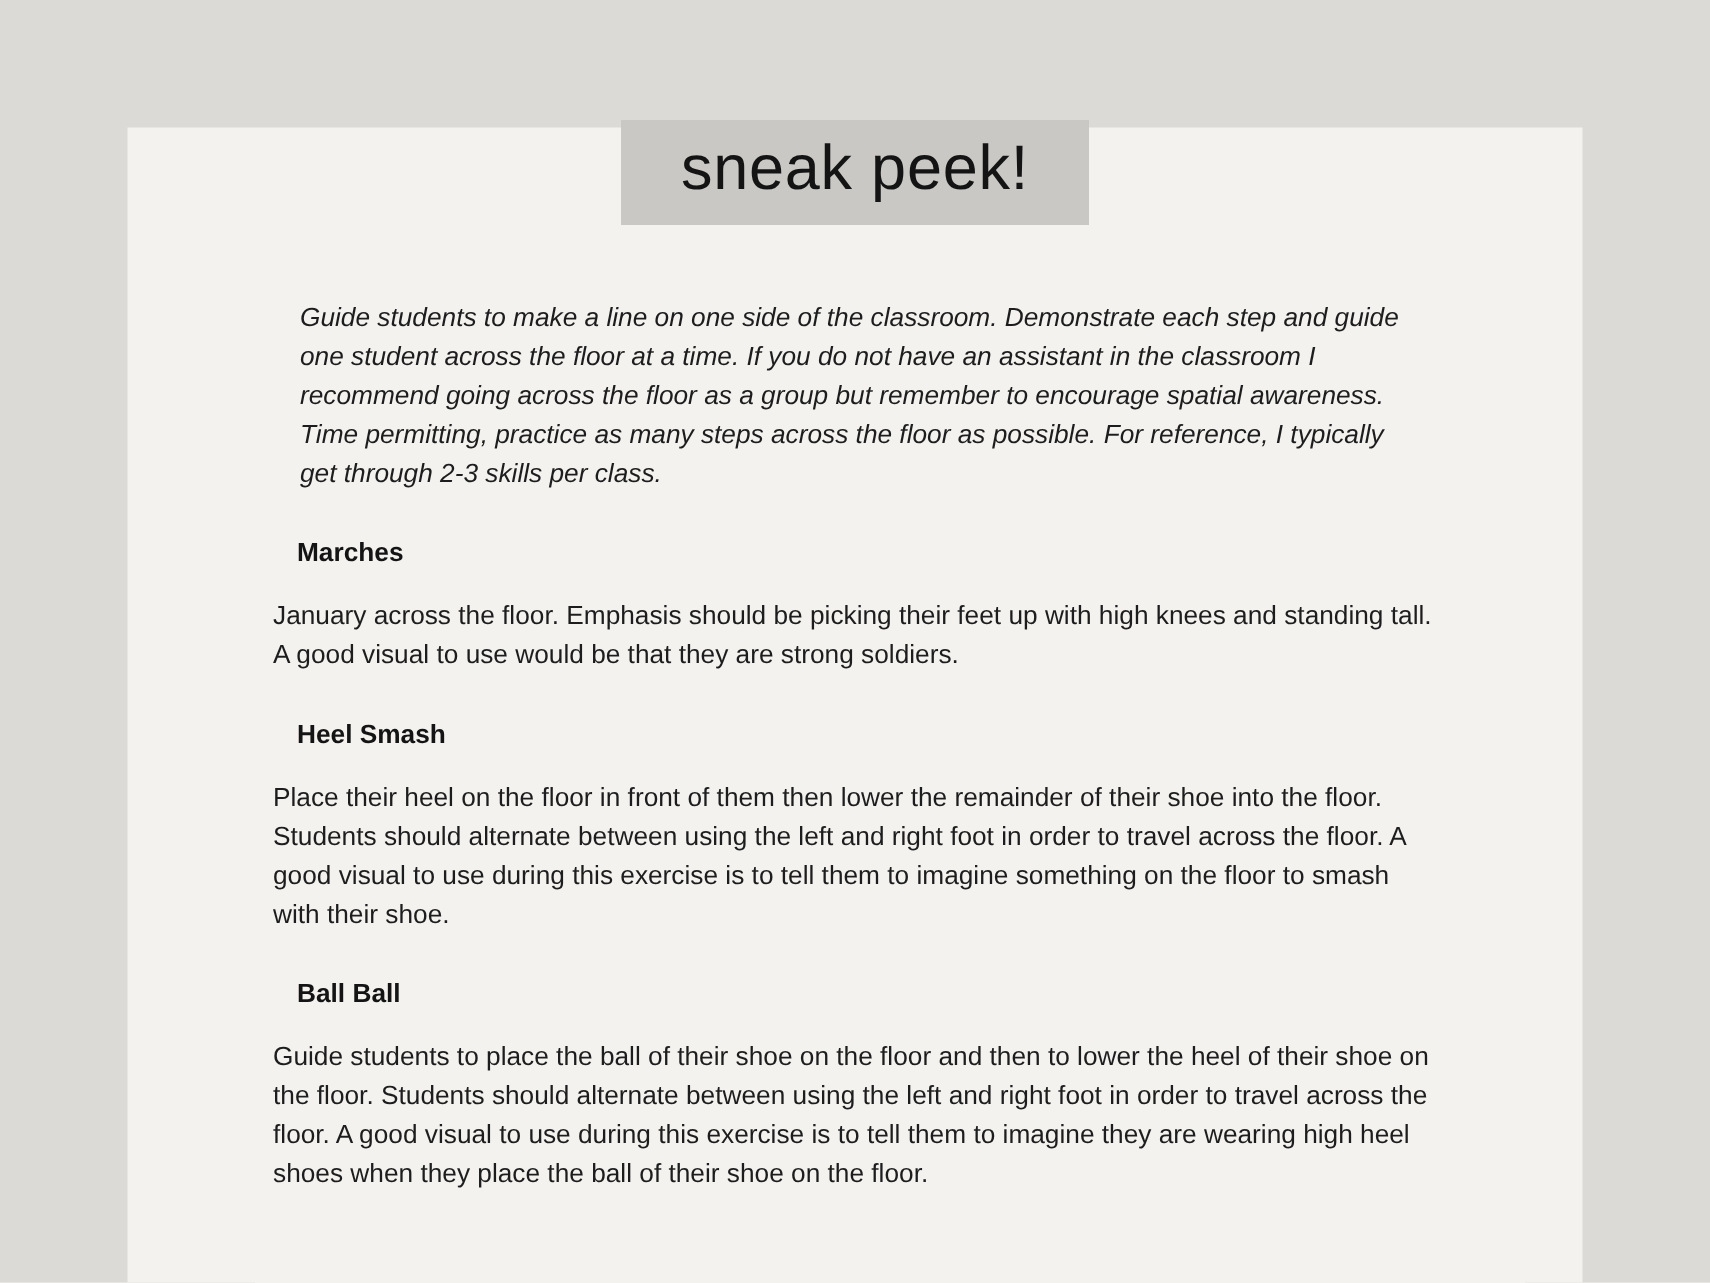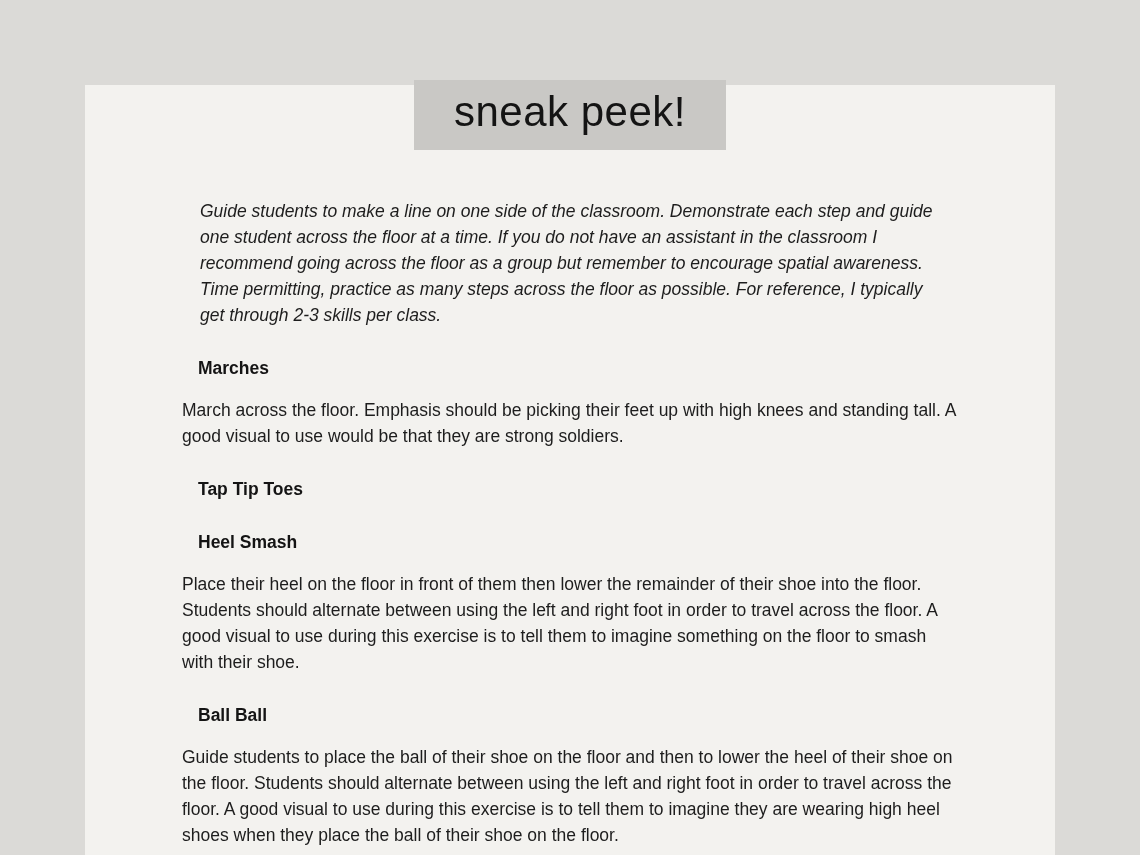--- a/index.html
+++ b/index.html
@@ -79,25 +79,24 @@
   <div class="banner">
     <span class="banner-text">sneak peek!</span>
   </div>
 
   <div class="content">
 
     <p class="intro">Guide students to make a line on one side of the classroom. Demonstrate each step and guide one student across the floor at a time. If you do not have an assistant in the classroom I recommend going across the floor as a group but remember to encourage spatial awareness. Time permitting, practice as many steps across the floor as possible. For reference, I typically get through 2-3 skills per class.</p>
 
     <div class="section">
       <h3 class="section-heading">Marches</h3>
-      <p class="section-body">March across the floor. Emphasis should be picking their feet up with high knees and standing tall. A good visual to use would be that they are strong soldiers.</p>
+      <p class="section-body">January across the floor. Emphasis should be picking their feet up with high knees and standing tall. A good visual to use would be that they are strong soldiers.</p>
     </div>
 
     <div class="section">
-      <h3 class="section-heading">Tap Tip Toes</h3>
     </div>
 
     <div class="section">
       <h3 class="section-heading">Heel Smash</h3>
       <p class="section-body">Place their heel on the floor in front of them then lower the remainder of their shoe into the floor. Students should alternate between using the left and right foot in order to travel across the floor. A good visual to use during this exercise is to tell them to imagine something on the floor to smash with their shoe.</p>
     </div>
 
     <div class="section">
       <h3 class="section-heading">Ball Ball</h3>
       <p class="section-body">Guide students to place the ball of their shoe on the floor and then to lower the heel of their shoe on the floor. Students should alternate between using the left and right foot in order to travel across the floor. A good visual to use during this exercise is to tell them to imagine they are wearing high heel shoes when they place the ball of their shoe on the floor.</p>

